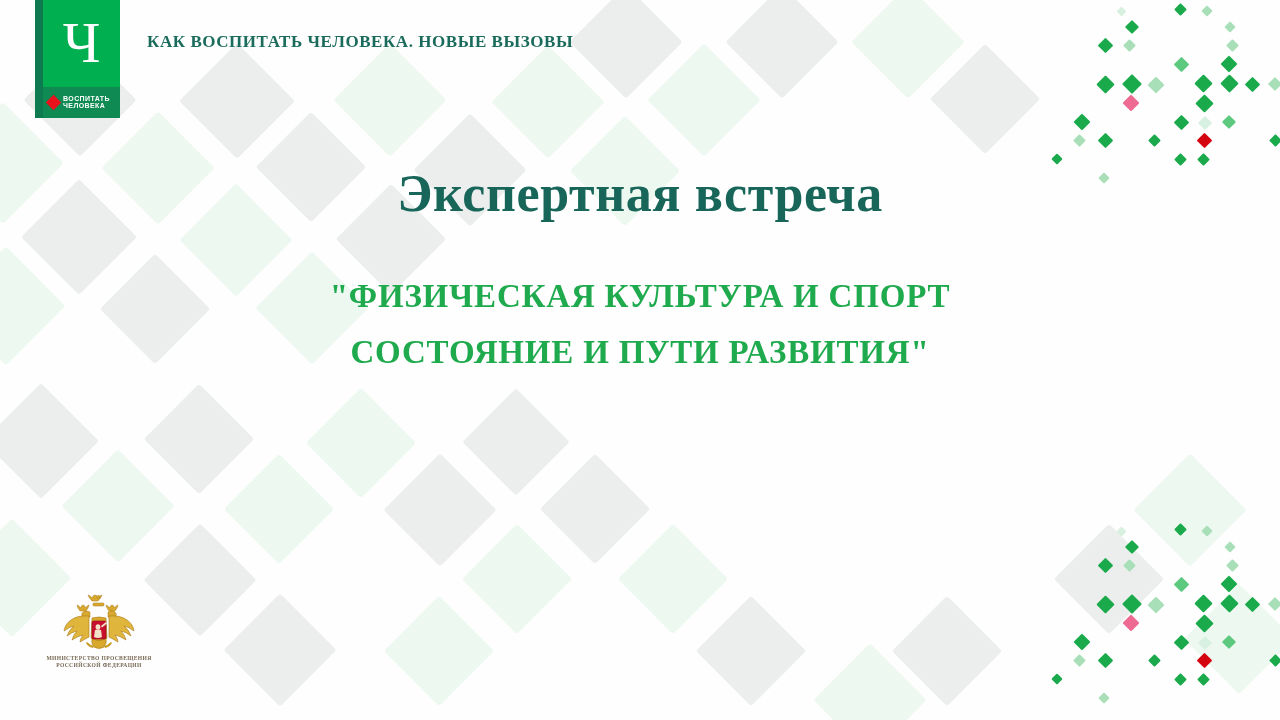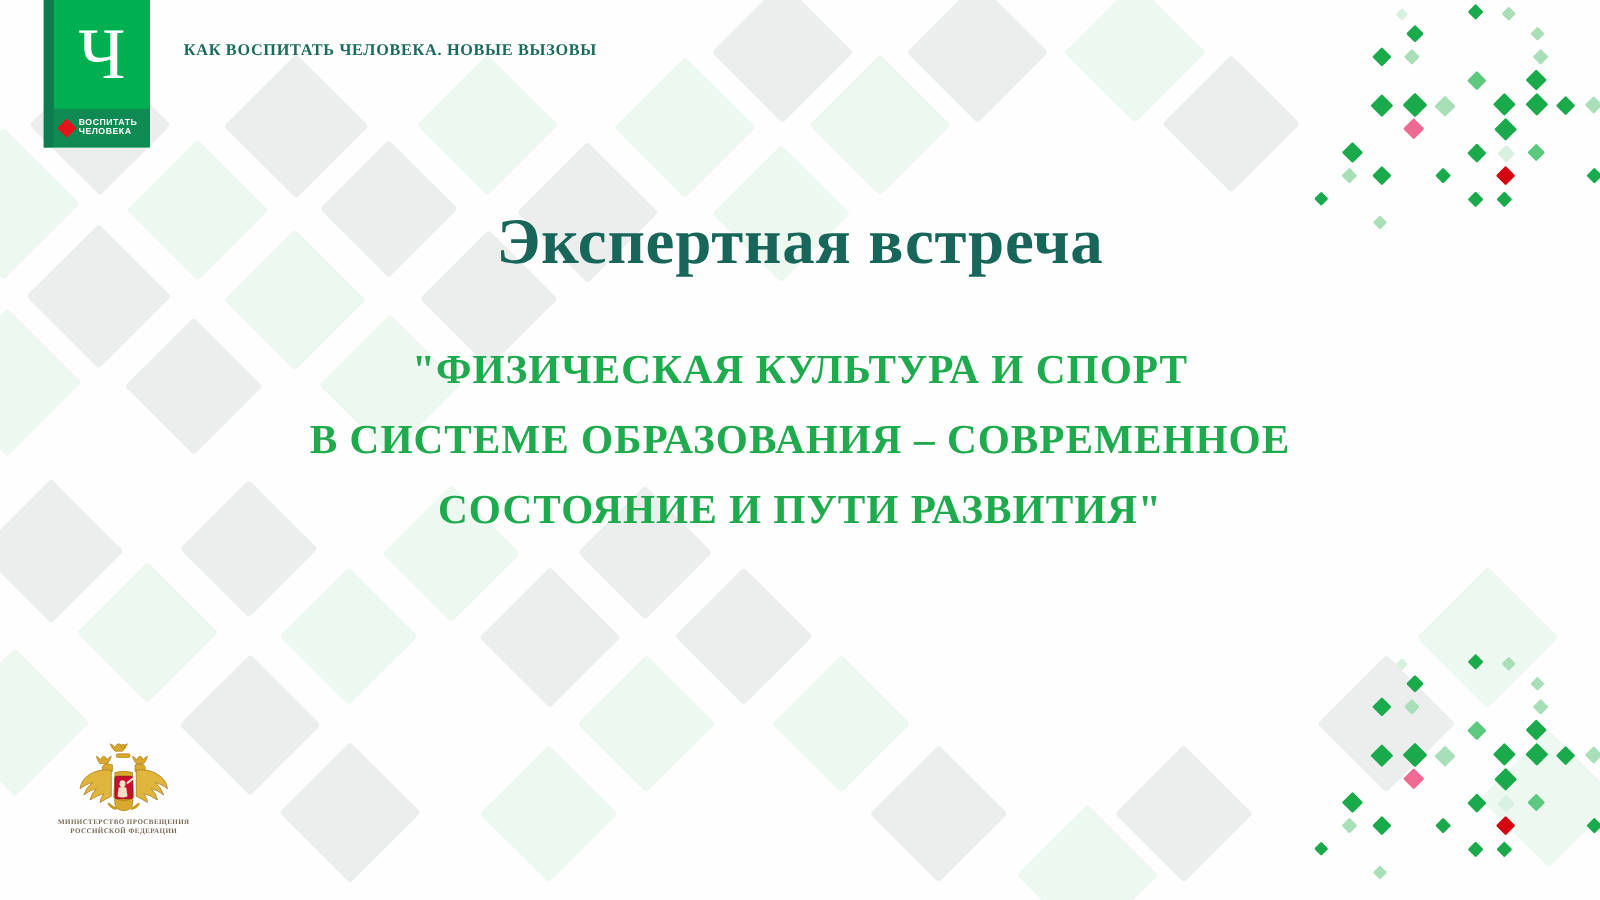--- a/index.html
+++ b/index.html
@@ -99,21 +99,21 @@
     font-family:"Liberation Serif", serif;
     font-size:33px;
     font-weight:700;
     letter-spacing:1.2px;
     line-height:1;
     white-space:nowrap;
   }
   .brand-sub {
     color:#1a6b5c;
     font-family:"Liberation Serif", serif;
-    font-size:13px;
+    font-size:17px;
     font-weight:700;
     letter-spacing:0.55px;
     margin-top:10px;
     margin-left:14px;
     white-space:nowrap;
   }
 
   
   .cluster { position:absolute; z-index:3; pointer-events:none; }
   .cluster .d {
@@ -311,21 +311,20 @@
       <div class="d" style="left: 23px; top: 155px; width: 8px; height: 8px; background: rgb(26, 170, 75);"></div>
       <div class="d" style="left: 146px; top: 155px; width: 9px; height: 9px; background: rgb(26, 170, 75);"></div>
       <div class="d" style="left: 169px; top: 155px; width: 9px; height: 9px; background: rgb(26, 170, 75);"></div>
       <div class="d" style="left: 70px; top: 174px; width: 8px; height: 8px; background: rgb(168, 223, 184);"></div>
     </div>
 
   <div class="main">
     <div class="title-main">Экспертная встреча</div>
     <div class="subtitle" id="subtitle">
         <div>"ФИЗИЧЕСКАЯ КУЛЬТУРА И СПОРТ</div>
-        <div>В СИСТЕМЕ ОБРАЗОВАНИЯ – СОВРЕМЕННОЕ</div>
         <div>СОСТОЯНИЕ И ПУТИ РАЗВИТИЯ"</div>
       </div>
   </div>
 
   <div class="ministry">
     <svg width="74" height="58" viewBox="0 0 74 58">
 
       <g fill="#d9a92e" stroke="#a8791c" stroke-width="0.5">
         <path d="M30 7 q-3 -3 -4 -6 q3 1 4 3 q1 -3 3 -3 q2 0 3 3 q1 -2 4 -3 q-1 3 -4 6 z"></path>
         <ellipse cx="36.5" cy="3" rx="1.6" ry="1.6"></ellipse>

